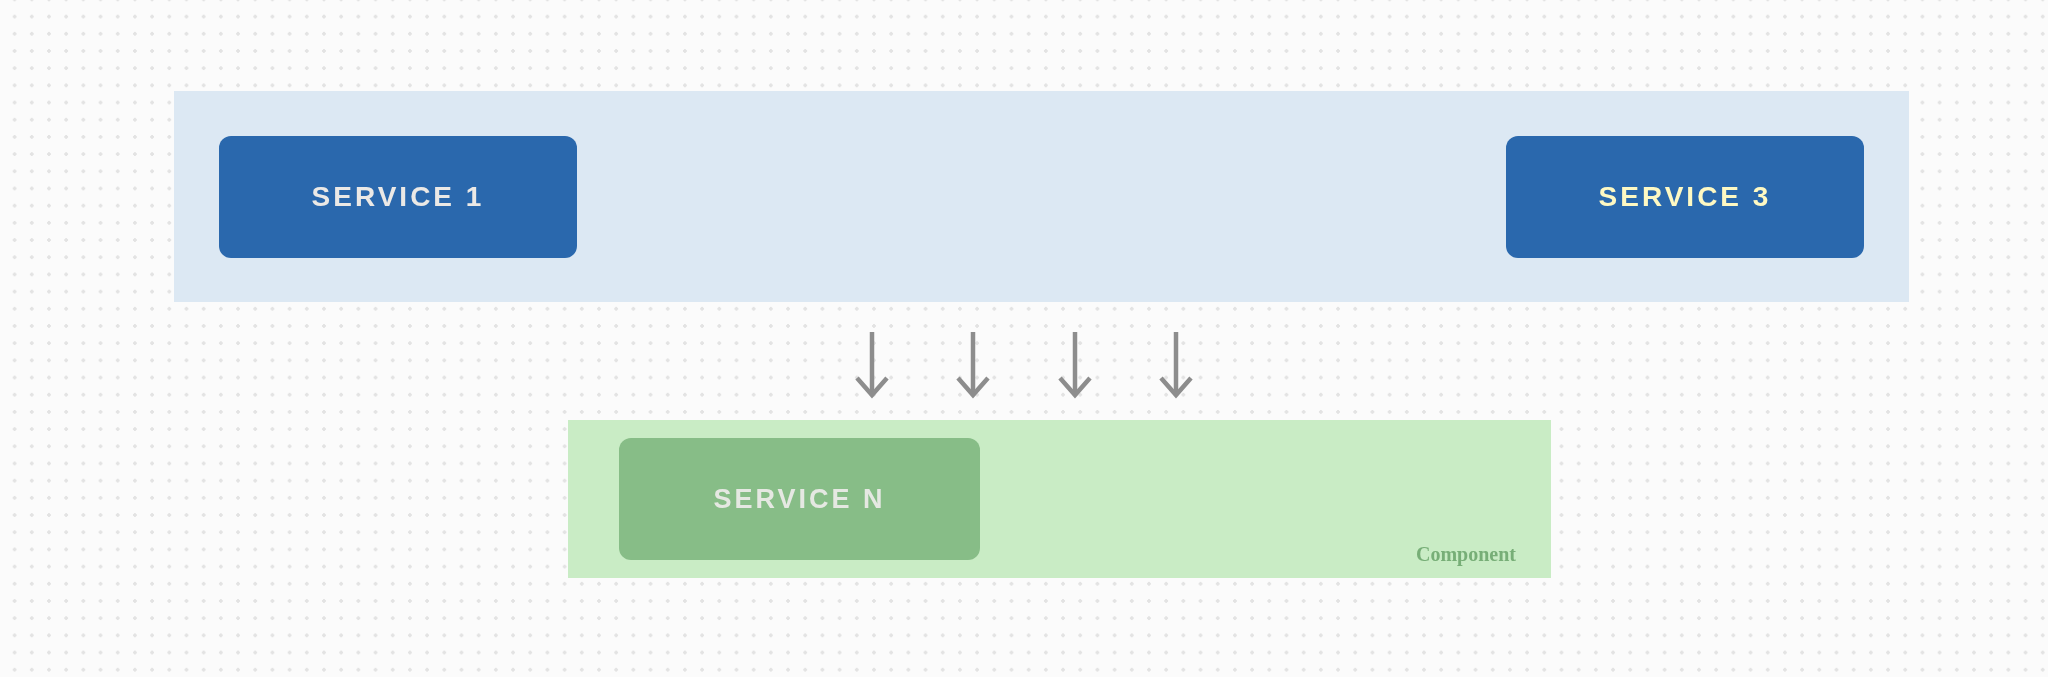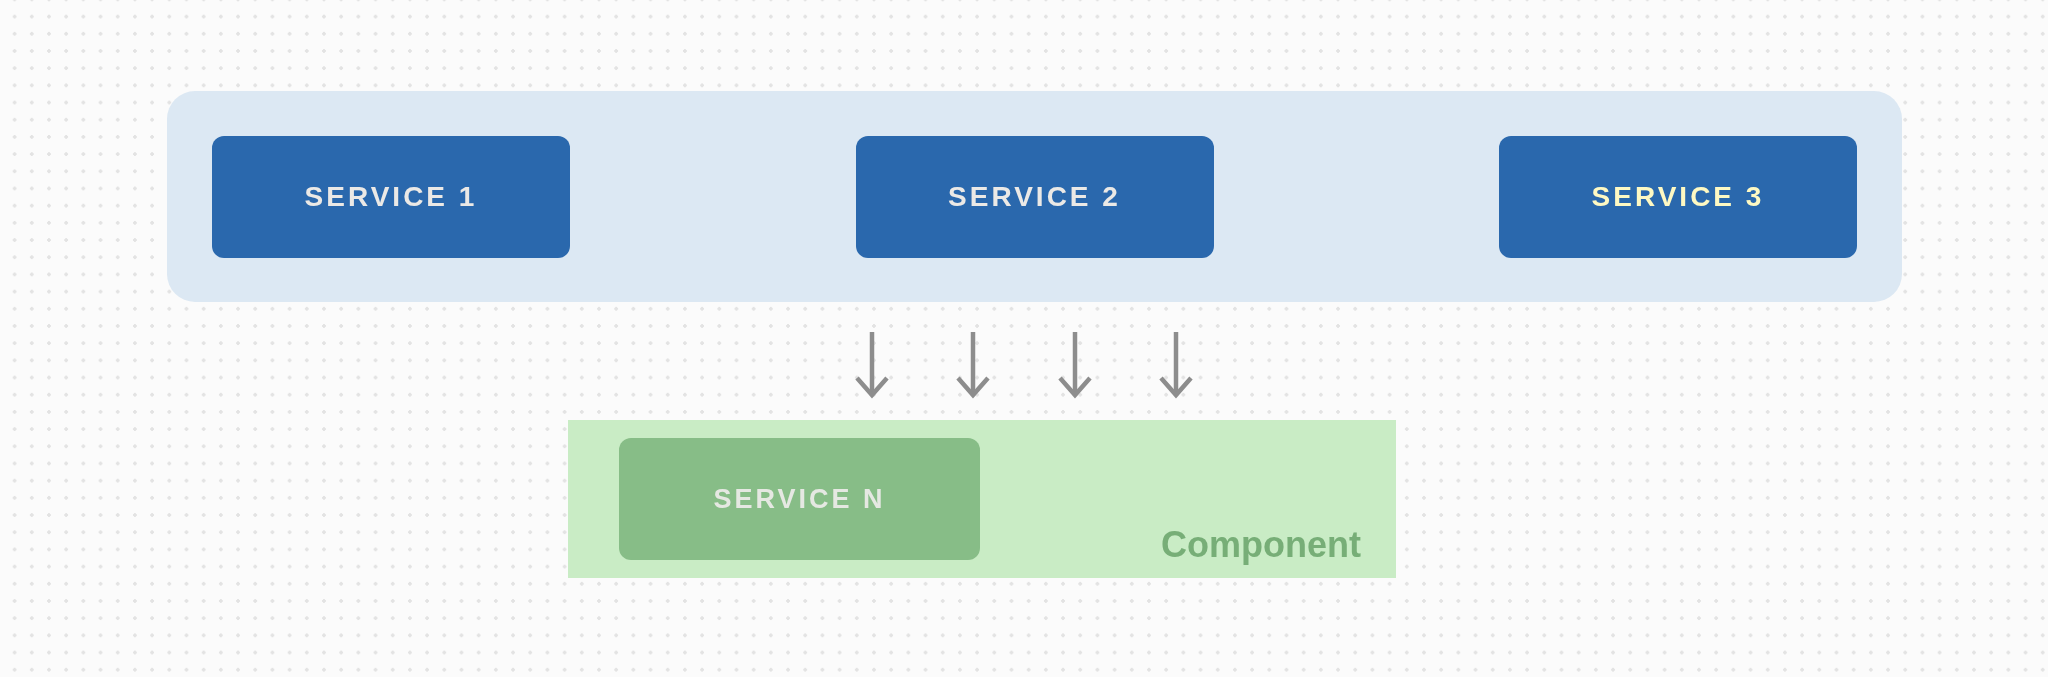--- a/index.html
+++ b/index.html
@@ -14,30 +14,29 @@
     overflow: hidden;
     background-color: #fbfbfb;
     background-image: radial-gradient(circle, #e3e3e3 1.7px, rgba(0,0,0,0) 1.8px);
     background-size: 17.2px 17.2px;
     background-position: 6px 8px;
   }
 
   
   .services-container {
     position: absolute;
-    left: 167px;
+    left: 174px;
     top: 91px;
     width: 1735px;
     height: 211px;
     box-sizing: border-box;
     padding: 0 45px;
     display: flex;
     align-items: center;
     justify-content: space-between;
-    border-radius: 28px;
   }
   .service-box {
     width: 358px;
     height: 122px;
     border-radius: 12px;
     display: flex;
     align-items: center;
     justify-content: center;
     font-weight: 700;
     font-size: 28px;
@@ -57,21 +56,21 @@
     justify-content: space-between;
   }
   .arrow { width: 46px; height: 68px; }
   .arrow svg { display: block; width: 46px; height: 68px; }
 
   
   .component-container {
     position: absolute;
     left: 568px;
     top: 420px;
-    width: 828px;
+    width: 983px;
     height: 158px;
   }
   .component-service-box {
     position: absolute;
     left: 51px;
     top: 18px;
     width: 361px;
     height: 122px;
     border-radius: 12px;
     display: flex;
@@ -81,35 +80,33 @@
     font-size: 27px;
     letter-spacing: 3px;
     text-transform: uppercase;
     white-space: nowrap;
   }
   .component-caption {
     position: absolute;
     right: 35px;
     bottom: 12px;
     font-weight: 700;
-    font-size: 36px;
+    font-size: 20px;
     white-space: nowrap;
+    font-family: Liberation Serif, serif;
   }
 </style>
 </head>
 <body>
 
 <div class="canvas" style="background-color: rgb(251, 251, 251);">
 
   <div class="services-container" style="background-color: rgb(220, 232, 243);">
     <div class="service-box" style="background-color: rgb(42, 104, 173); color: rgb(235, 233, 230);">
       <span>SERVICE 1</span>
-    </div>
-    <div class="service-box" style="background-color: rgb(42, 104, 173); color: rgb(235, 233, 230);">
-      <span>SERVICE 2</span>
     </div>
     <div class="service-box" style="background-color: rgb(42, 104, 173); color: #fef9c3;">
       <span>SERVICE 3</span>
     </div>
   </div>
 
   <div class="arrows-row" style="color: rgb(141, 141, 141);">
     <span class="arrow">
       <svg viewBox="0 0 46 68" fill="none" stroke="currentColor" stroke-width="4.5">
         <line x1="23" y1="1" x2="23" y2="63"></line>

